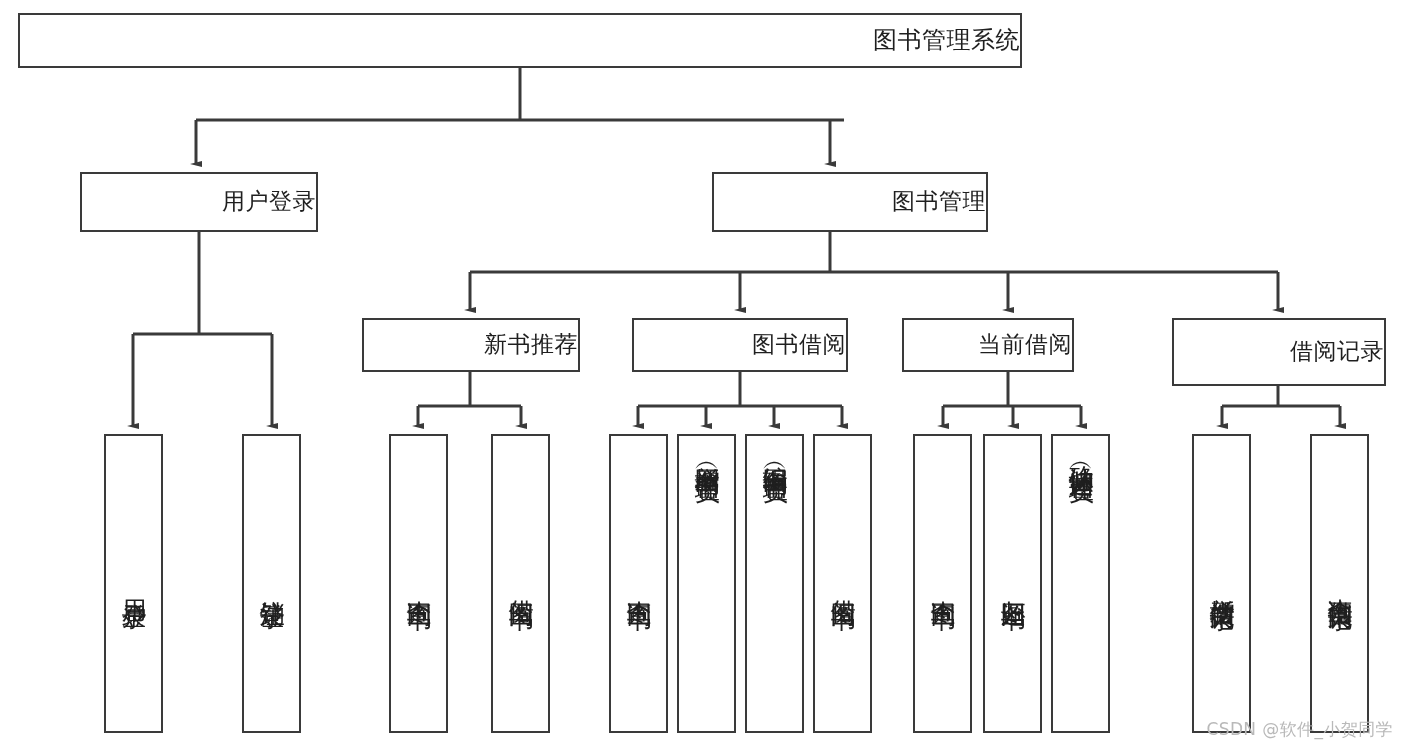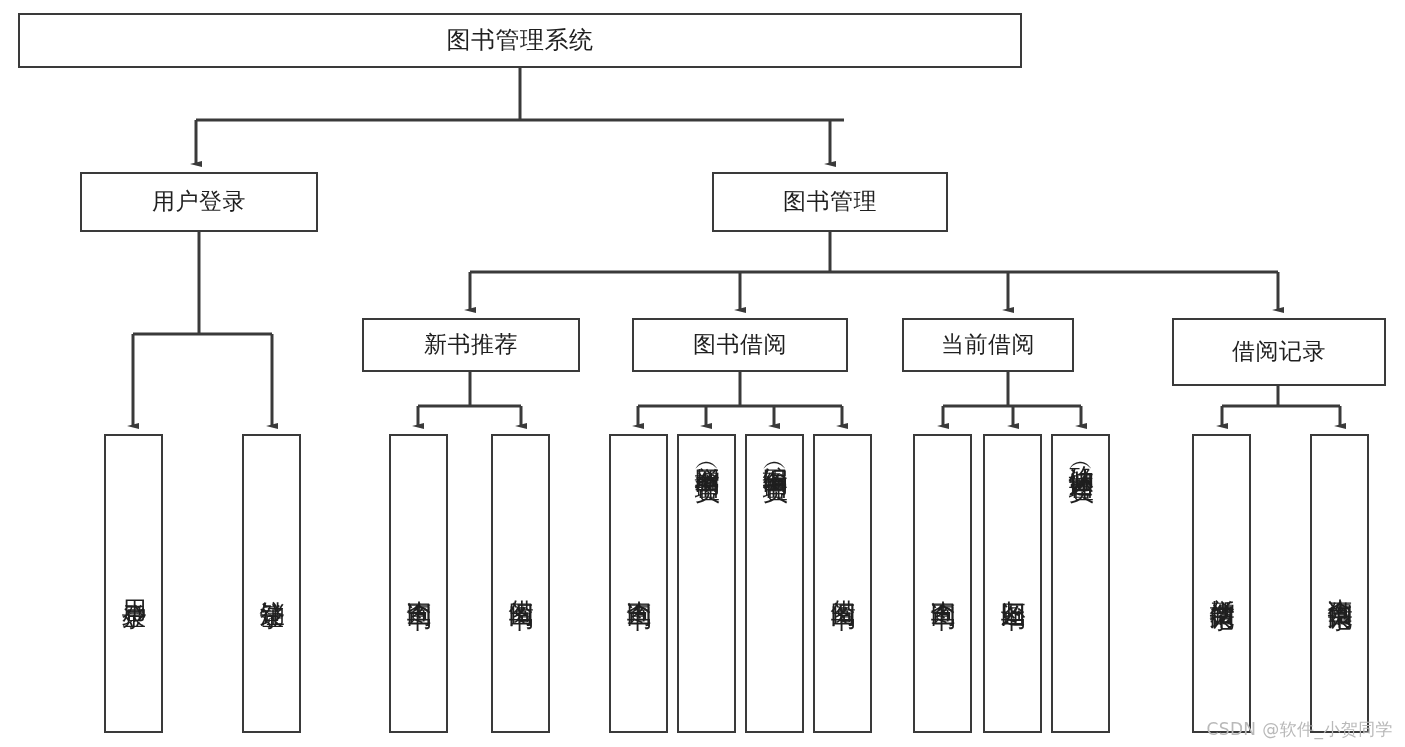--- a/index.html
+++ b/index.html
@@ -26,21 +26,21 @@
     height: 747px;
     pointer-events: none;
   }
   .node {
     position: absolute;
     box-sizing: border-box;
     border: 2px solid #3a3a3a;
     background: #ffffff;
     display: flex;
     align-items: center;
-    justify-content: center;
+    justify-content: flex-end;
     overflow: hidden;
   }
   .node-label {
     display: block;
     text-align: center;
     line-height: 1.18;
     letter-spacing: 0.5px;
     color: #1f1f1f;
     white-space: nowrap;
   }
@@ -137,21 +137,21 @@
   </svg>
 
   <div class="node horiz root" style="left:18px; top:13px; width:1004px; height:55px;">
     <span class="node-label">图书管理系统</span>
   </div>
 
   <div class="node horiz" style="left:80px; top:172px; width:238px; height:60px;">
     <span class="node-label">用户登录</span>
   </div>
 
-  <div class="node horiz" style="left:712px; top:172px; width:236px; height:60px;font-family:Liberation Serif, serif;">
+  <div class="node horiz" style="left:712px; top:172px; width:276px; height:60px;font-family:Liberation Serif, serif;">
     <span class="node-label">图书管理</span>
   </div>
 
   <div class="node horiz" style="left:362px; top:318px; width:218px; height:54px;">
     <span class="node-label">新书推荐</span>
   </div>
 
   <div class="node horiz" style="left:632px; top:318px; width:216px; height:54px;">
     <span class="node-label">图书借阅</span>
   </div>

